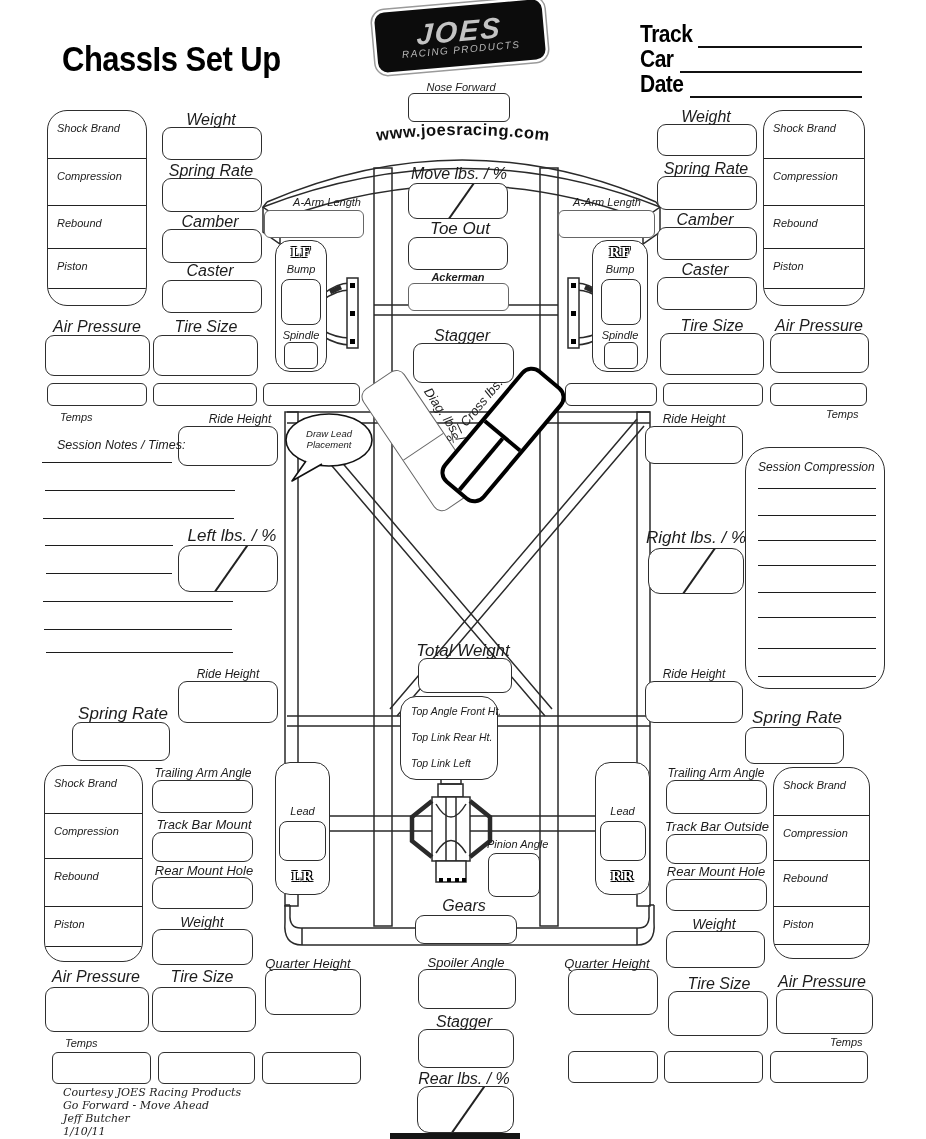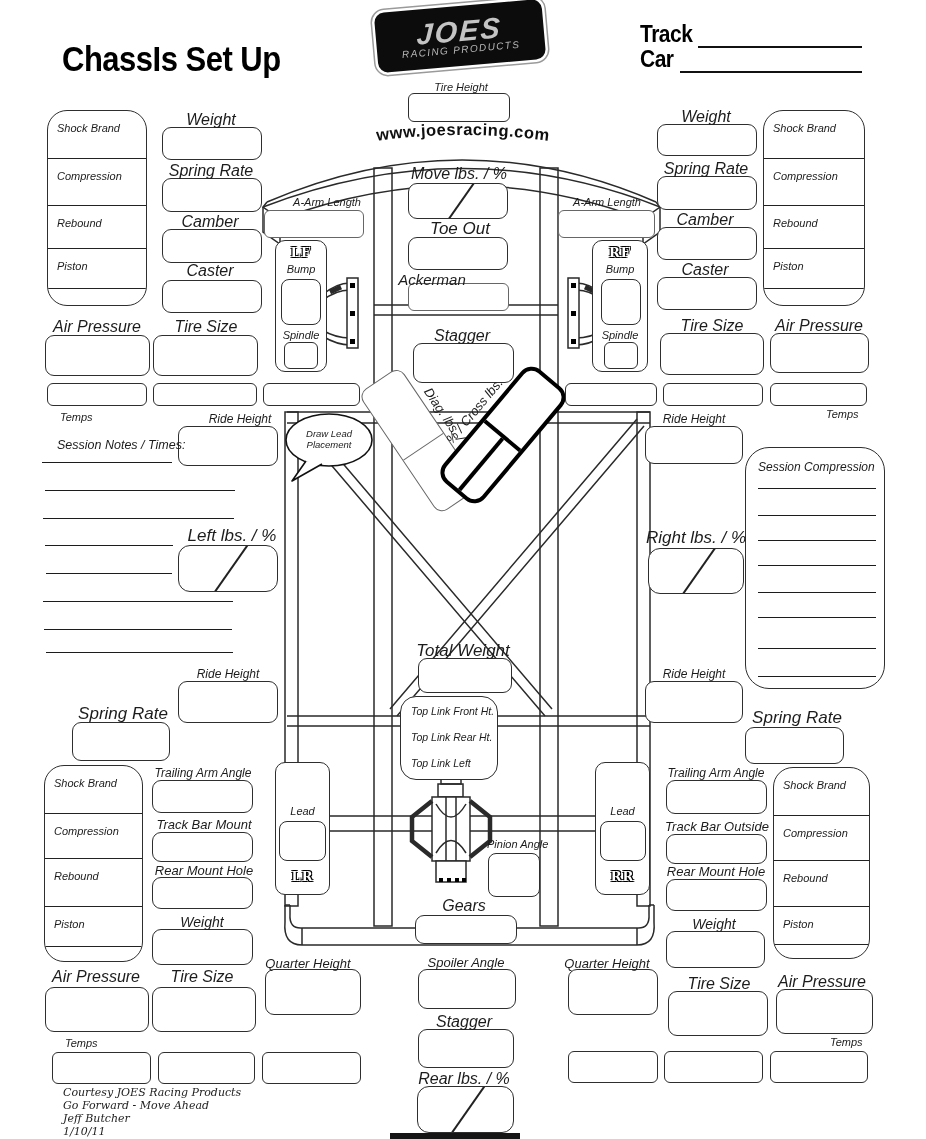--- a/index.html
+++ b/index.html
@@ -26,21 +26,21 @@
         transform:rotate(-5deg);display:flex;flex-direction:column;align-items:center;justify-content:center;
         box-shadow:0 0 0 2.5px #fff,0 0 0 4px #9a9a9a}
   .logo-name{font-weight:bold;font-style:italic;font-size:29px;line-height:26px;color:#c4c4c4;letter-spacing:2px;transform:skewX(-8deg)}
   .logo-tag{font-style:italic;font-size:10px;color:#b5b5b5;letter-spacing:1.4px}
   .hfield{position:absolute;z-index:3;display:flex;align-items:flex-end;height:22px;left:640px;width:222px}
   .hlab{font-weight:bold;font-size:21px;letter-spacing:-.5px;color:#000;transform:scaleY(1.12);transform-origin:bottom left}
   .hline{flex:1;border-bottom:2px solid #111;margin-left:6px;height:20px}
   .rot{position:absolute;z-index:2;display:flex;flex-direction:column;align-items:center}
   .rot .B{position:relative}
   .rot .L{position:static;margin-bottom:3px}
-  .lead-cont,.corner-cont{border-radius:10px}
+  .lead-cont,.corner-cont{border-radius:15px}
   .courtesy{position:absolute;left:63px;top:1086px;z-index:3;font-family:"DejaVu Serif",serif;font-style:italic;font-size:11px;line-height:13px;color:#222}
   .scanbar{position:absolute;left:390px;top:1133px;width:130px;height:6px;background:#151515;z-index:4}
 </style>
 </head>
 <body>
 
 <div class="sheet">
 
   <svg class="frame" width="926" height="1139" viewBox="0 0 926 1139" fill="none" stroke="#2a2a2a" stroke-width="1.5">
 
@@ -107,22 +107,26 @@
   </div>
 
   <div class="hfield" style="top:26px">
     <span class="hlab">Track</span>
     <span class="hline"></span>
   </div>
   <div class="hfield" style="top:51px">
     <span class="hlab">Car</span>
     <span class="hline"></span>
   </div>
-
-  <div class="L Lc" style="left:461px;top:81px;font-size:11px">Tire Height</div>
+  <div class="hfield" style="top:76px">
+    <span class="hlab">Date</span>
+    <span class="hline"></span>
+  </div>
+
+  <div class="L Lc" style="left:461px;top:81px;font-size:11px">Nose Forward</div>
   <div class="B" style="left:408px;top:93px;width:102px;height:29px;border-radius:6px"></div>
 
   <svg style="position:absolute;left:328px;top:114px;width:270px;height:42px;z-index:3" viewBox="0 0 270 42">
     <defs>
         <path id="warc" d="M6,34 Q135,8 264,34"></path>
       </defs>
     <text font-family="Liberation Sans, sans-serif" font-size="16.5" font-weight="bold" fill="#101010" letter-spacing="0.5">
       <textPath href="#warc" startOffset="50%" text-anchor="middle">www.joesracing.com</textPath>
     </text>
   </svg>
@@ -191,21 +195,21 @@
 
   <div class="L Lc" style="left:228px;top:667px;font-size:12px">Ride Height</div>
   <div class="B" style="left:178px;top:681px;width:100px;height:42px"></div>
 
   <div class="L Lc" style="left:459px;top:165px;font-size:16px">Move lbs. / %</div>
   <div class="B Bs" style="left:408px;top:183px;width:100px;height:36px">
       <i class="sl"></i>
     </div>
   <div class="L Lc" style="left:460px;top:219px;font-size:17px">Toe Out</div>
   <div class="B" style="left:408px;top:237px;width:100px;height:33px"></div>
-  <div class="L Lc" style="left:432px;top:271px;font-size:15px;font-weight:normal">Ackerman</div>
+  <div class="L Lc" style="left:458px;top:271px;font-size:11px;font-weight:bold">Ackerman</div>
   <div class="B Bt" style="left:408px;top:283px;width:101px;height:28px"></div>
   <div class="L Lc" style="left:462px;top:327px;font-size:16px">Stagger</div>
   <div class="B" style="left:413px;top:343px;width:101px;height:40px"></div>
 
   <div class="rot" style="left:345px;top:398px;width:150px;height:84px;transform:rotate(56deg)">
     <div class="L" style="font-size:13px">Diag. lbs. / %</div>
     <div class="B Bt" style="width:146px;height:50px;border-radius:10px">
       <i style="position:absolute;left:55%;top:0;width:1.1px;height:100%;background:#666"></i>
     </div>
   </div>
@@ -220,21 +224,21 @@
   <svg style="position:absolute;left:282px;top:413px;width:96px;height:72px;z-index:2" viewBox="0 0 96 72">
     <ellipse cx="47" cy="27" rx="43" ry="26" fill="#fff" stroke="#111" stroke-width="1.6"></ellipse>
     <path d="M24,48 L10,68 L40,51" fill="#fff" stroke="#111" stroke-width="1.6" stroke-linejoin="round"></path>
   </svg>
   <div class="L" style="left:291px;top:428px;width:76px;font-size:9.5px;line-height:11px;text-align:center;white-space:normal">Draw Lead Placement</div>
 
   <div class="L Lc" style="left:463px;top:641px;font-size:17px">Total Weight</div>
   <div class="B" style="left:418px;top:658px;width:94px;height:35px"></div>
 
   <div class="B" style="left:400px;top:696px;width:98px;height:84px;border-radius:16px;border-width:1.5px">
-    <div class="L" style="left:10px;top:8px;font-size:10.5px">Top Link Front Ht.</div>
+    <div class="L" style="left:10px;top:8px;font-size:10.5px">Top Angle Front Ht.</div>
     <div class="L" style="left:10px;top:34px;font-size:10.5px">Top Link Rear Ht.</div>
     <div class="L" style="left:10px;top:60px;font-size:10.5px">Top Link Left</div>
   </div>
 
   <div class="L" style="left:487px;top:838px;font-size:11px">Pinion Angle</div>
   <div class="B" style="left:488px;top:853px;width:52px;height:44px;border-radius:8px"></div>
   <div class="L Lc" style="left:464px;top:897px;font-size:16px">Gears</div>
   <div class="B" style="left:415px;top:915px;width:102px;height:29px"></div>
 
   <div class="L Lc" style="left:466px;top:955px;font-size:13px">Spoiler Angle</div>

